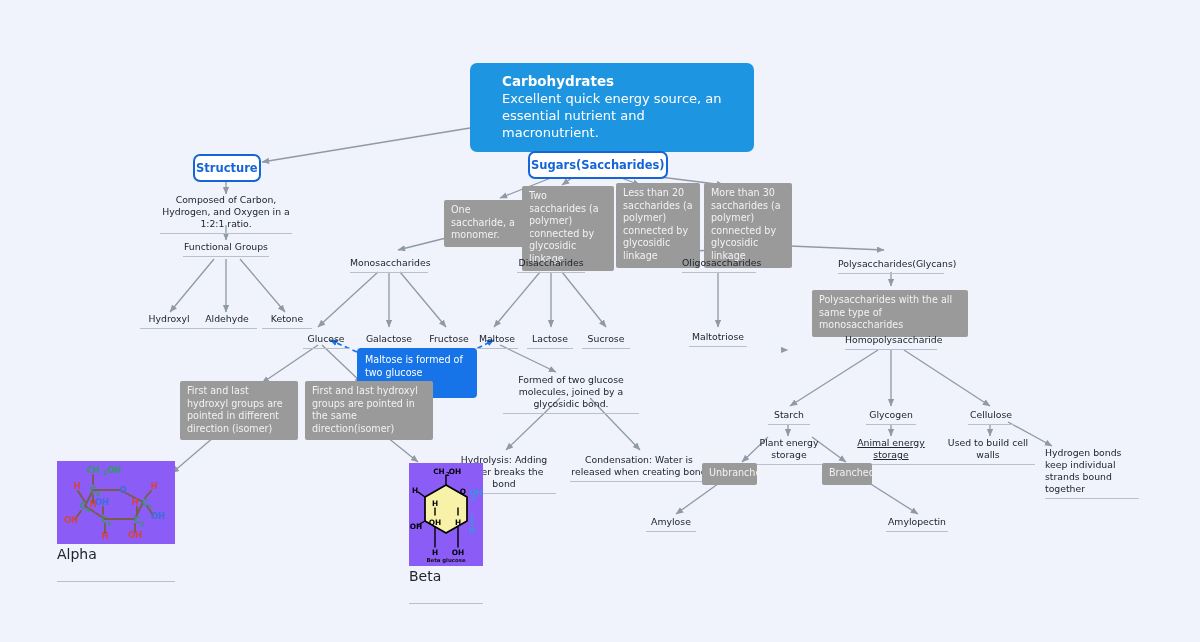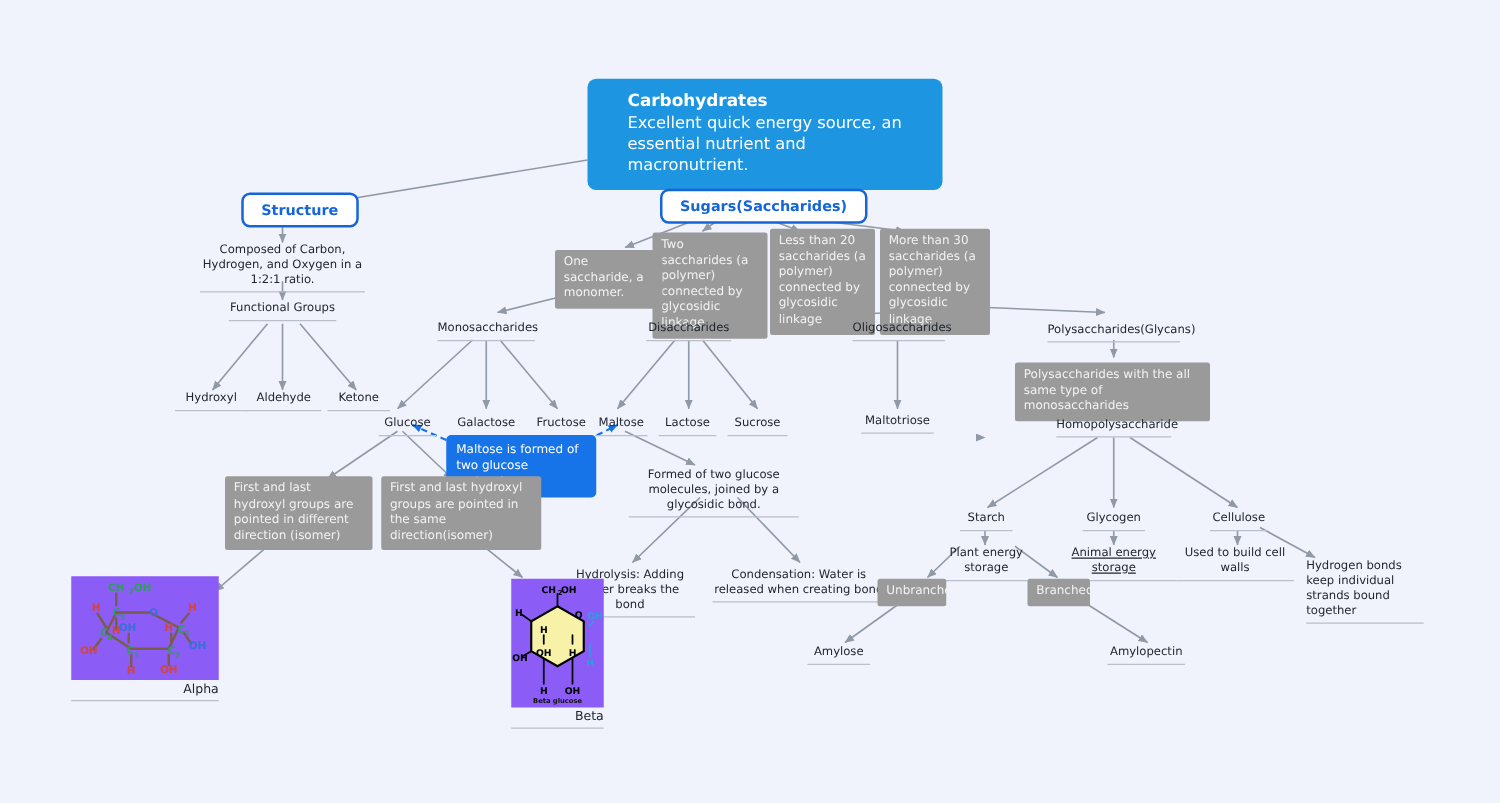--- a/index.html
+++ b/index.html
@@ -20,21 +20,21 @@
     background:#1e95e0;border-radius:7px;color:#ffffff;
     padding:9px 12px 11px 12px;
   }
   .root .t{font-weight:bold;font-size:13.5px;line-height:18px;}
   .root .s{font-size:13px;line-height:17px;}
 
   
   .outlined{
     background:#ffffff;border:2px solid #1565d8;border-radius:7px;
     color:#1565d8;font-weight:bold;font-size:11.5px;
-    padding:5px 14px;text-align:center;white-space:nowrap;
+    padding:5px 1px;text-align:center;white-space:nowrap;
   }
 
   
   .txt{
     color:#20262e;font-size:9.3px;line-height:12px;text-align:center;
     padding-bottom:3px;border-bottom:1.3px solid #b9bfcb;
   }
 
   
   .gray{
@@ -45,22 +45,22 @@
   
   .bluebox{
     background:#1773e8;color:#ffffff;font-size:9.6px;line-height:13px;
     padding:5px 8px 6px 8px;border-radius:4px;
   }
 
   
   .imgcard{}
   .imgcard .pic{background:#8b5cf6;border:0;position:relative;overflow:hidden;}
   .imgcard .cap{
-    color:#20262e;font-size:10px;text-align:right;padding-top:2px;
-    padding-bottom:3px;border-bottom:1.3px solid #b9bfcb;
+    color:#20262e;font-size:14px;text-align:left;padding-top:2px;
+    padding-bottom:19px;border-bottom:1.3px solid #b9bfcb;
   }
 </style>
 </head>
 <body>
 
 <div id="canvas">
 
   <svg id="edges" viewBox="0 0 1200 642">
     <defs>
       <marker id="ah" markerWidth="9" markerHeight="9" refX="7.2" refY="3.2" orient="auto" markerUnits="userSpaceOnUse">

